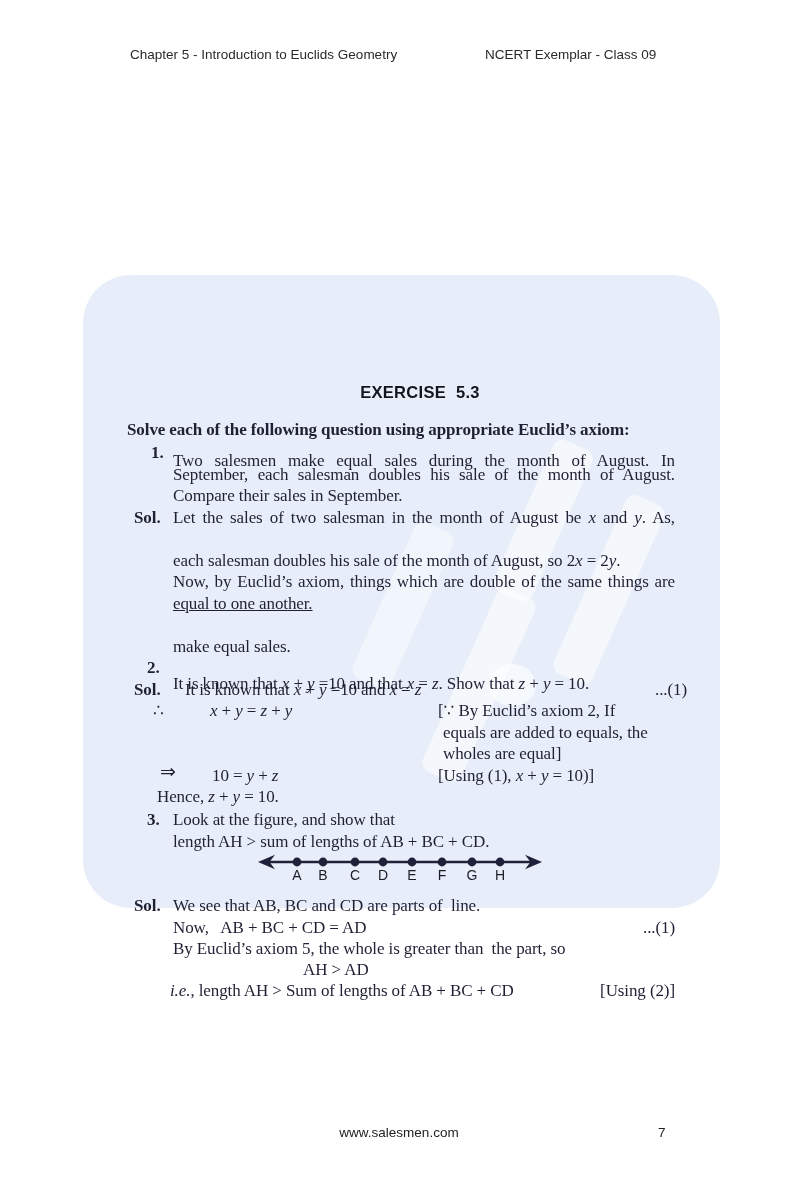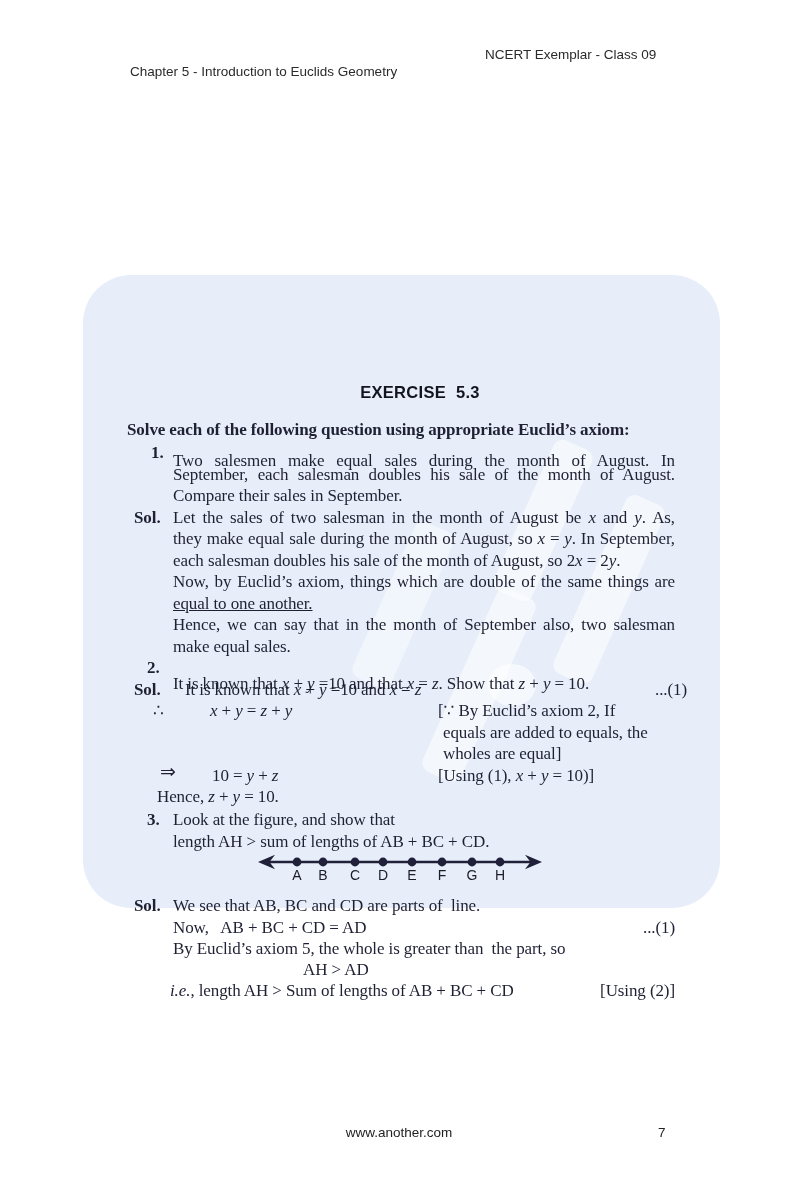--- a/index.html
+++ b/index.html
@@ -2,21 +2,21 @@
 <html><head>
 <meta charset="utf-8">
 <style>
   html,body{margin:0;padding:0;background:#ffffff;}
   .page{position:relative;width:800px;height:1190px;background:#ffffff;
         font-family:"Liberation Serif",serif;color:#1f2033;overflow:hidden;}
 
   
   .hdr-text{position:absolute;top:47px;font-family:"Liberation Sans",sans-serif;
             font-size:13.5px;color:#2a2a2a;white-space:nowrap;}
-  .hdr-left{left:130px;margin-top:17px;}
+  .hdr-left{left:130px;}
   .hdr-right{left:485px;}
   .ftr-site{position:absolute;left:399px;top:1125px;transform:translateX(-50%);
             font-family:"Liberation Sans",sans-serif;font-size:13.5px;color:#222;}
   .ftr-page{position:absolute;left:658px;top:1125px;
             font-family:"Liberation Sans",sans-serif;font-size:13.5px;color:#222;}
 
   
   .panel{position:absolute;left:83px;top:275px;width:637px;height:633px;
          border-radius:48px;background:#e7eef9;z-index:0;}
 
@@ -65,25 +65,23 @@
   <div class="title">EXERCISE 5.3</div>
 
   <div class="content">
       <div class="line bold" style="left: 127px; top: 420px;">Solve each of the following question using appropriate Euclid’s axiom:</div>
       <div class="line marker" style="left: 151px; top: 443px;">1.</div>
       <div class="line just" style="left: 173px; top: 443px; width: 502px; margin-top: 8px;">Two salesmen make equal sales during the month of August. In</div>
       <div class="line just" style="left: 173px; top: 464.5px; width: 502px;">September, each salesman doubles his sale of the month of August.</div>
       <div class="line" style="left: 173px; top: 486px;">Compare their sales in September.</div>
       <div class="line marker" style="left: 134px; top: 507.5px;">Sol.</div>
       <div class="line just" style="left: 173px; top: 507.5px; width: 502px;">Let the sales of two salesman in the month of August be <i>x</i> and <i>y</i>. As,</div>
-      <div class="line just" style="left: 173px; top: 529px; width: 502px;">they make equal sale during the month of August, so <i>x</i> = <i>y</i>. In September,</div>
       <div class="line" style="left: 173px; top: 550.5px;">each salesman doubles his sale of the month of August, so 2<i>x</i> = 2<i>y</i>.</div>
       <div class="line just" style="left: 173px; top: 572px; width: 502px; font-family: Liberation Serif, serif;">Now, by Euclid’s axiom, things which are double of the same things are</div>
       <div class="line" style="left: 173px; top: 593.5px; text-decoration: underline;">equal to one another.</div>
-      <div class="line just" style="left: 173px; top: 615px; width: 502px;">Hence, we can say that in the month of September also, two salesman</div>
       <div class="line" style="left: 173px; top: 636.5px;">make equal sales.</div>
       <div class="line marker" style="left: 147px; top: 658px;">2.</div>
       <div class="line" style="left: 173px; top: 658px; margin-top: 16px;">It is known that <i>x</i> + <i>y</i> =10 and that <i>x</i> = <i>z</i>. Show that <i>z</i> + <i>y</i> = 10.</div>
       <div class="line marker" style="left: 134px; top: 679.5px;">Sol.</div>
       <div class="line" style="left: 173px; top: 679.5px; width: 502px; margin-left: 12px;">It is known that <i>x</i> + <i>y</i> =10 and <i>x</i> = <i>z</i><span class="rtag">...(1)</span></div>
       <div class="line" style="left: 153px; top: 701px;">∴</div>
       <div class="line" style="left: 210px; top: 701px;"><i>x</i> + <i>y</i> = <i>z</i> + <i>y</i></div>
       <div class="line" style="left: 438px; top: 701px;">[∵ By Euclid’s axiom 2, If</div>
       <div class="line" style="left: 443px; top: 722.5px;">equals are added to equals, the</div>
       <div class="line" style="left: 443px; top: 744px;">wholes are equal]</div>
@@ -119,16 +117,16 @@
       <span style="left: 39px;">A</span>
       <span style="left: 65px;">B</span>
       <span style="left: 97px;">C</span>
       <span style="left: 125px;">D</span>
       <span style="left: 154px;">E</span>
       <span style="left: 184px;">F</span>
       <span style="left: 214px;">G</span>
       <span style="left: 242px;">H</span>
     </div>
 
-  <span class="ftr-site">www.another.com</span>
+  <span class="ftr-site">www.salesmen.com</span>
   <span class="ftr-page">7</span>
 
 </div>
 
 </body></html>

